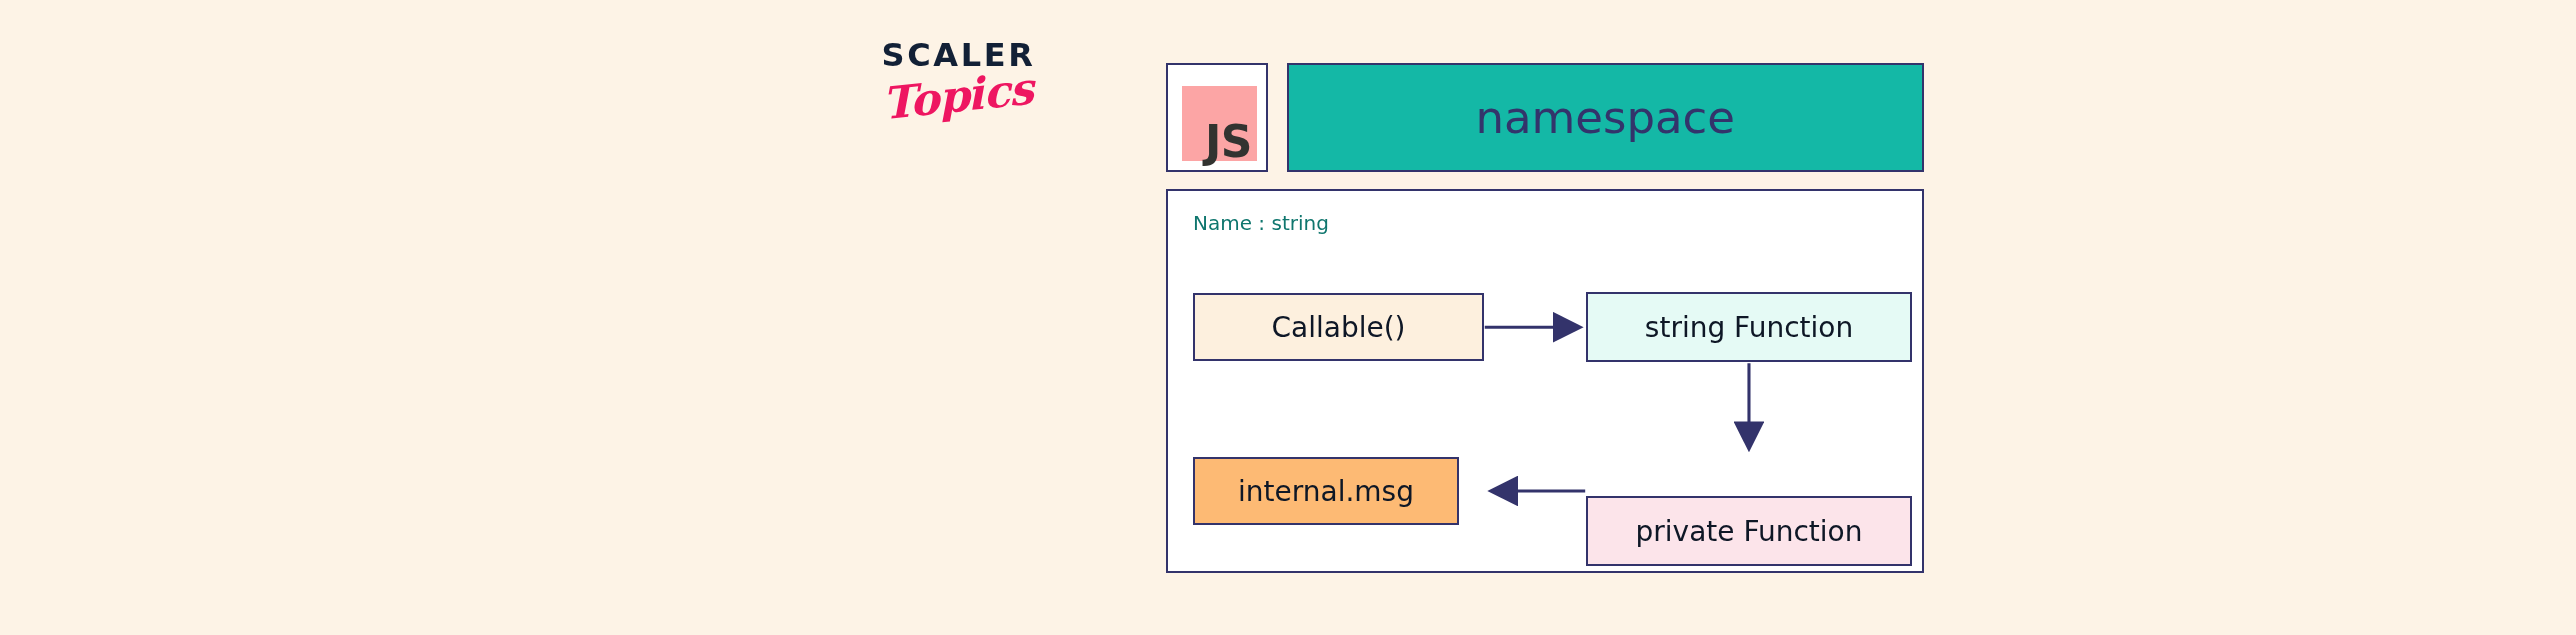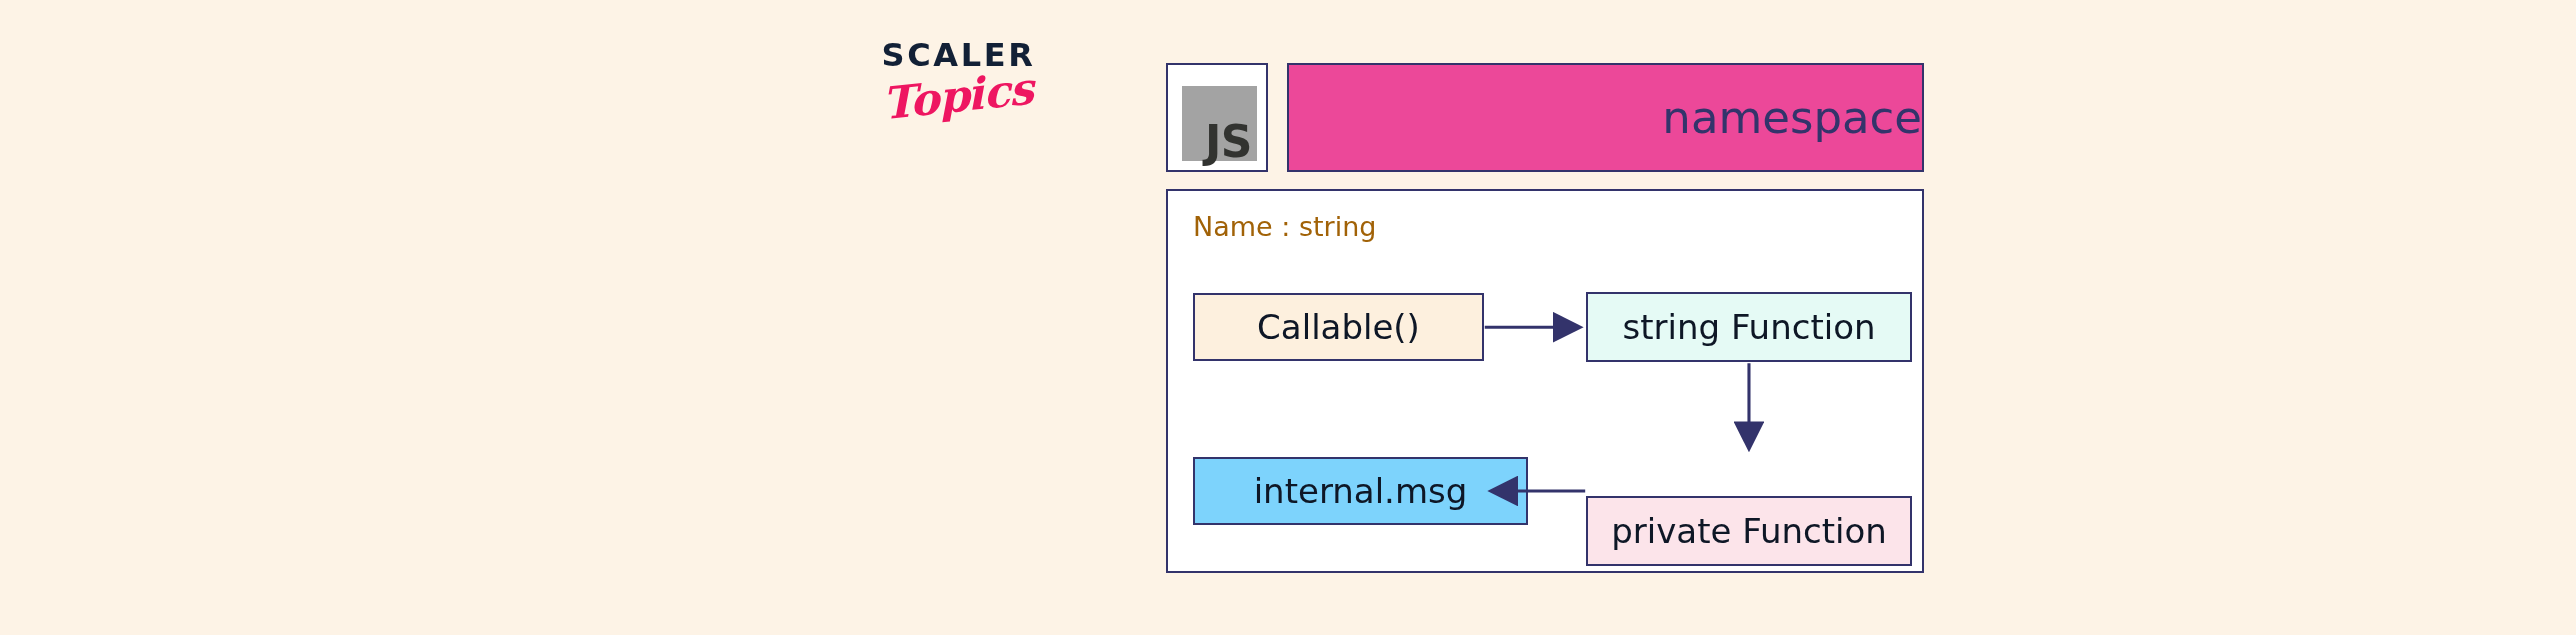--- a/index.html
+++ b/index.html
@@ -74,21 +74,21 @@
     border: 2.6px solid #33336B;
     background: #FFFFFF;
     display: flex;
     align-items: flex-end;
     justify-content: flex-end;
     padding: 0;
   }
   #js-square {
     width: 75px;
     height: 75px;
-    background: #a3a3a3;
+    background: #fca5a5;
     margin: 0 8.8px 8.8px 0;
     position: relative;
     text-decoration: underline;
   }
   #js-square .js-text {
     position: absolute;
     right: 5.2px;
     bottom: -3.1px;
     font-family: "DejaVu Sans", sans-serif;
     font-weight: 700;
@@ -96,24 +96,24 @@
     color: #323330;
     line-height: 1;
     letter-spacing: -0.5px;
   }
   #namespace-title-box {
     flex: 1;
     margin-left: 18.5px;
     height: 109px;
     box-sizing: border-box;
     border: 2.6px solid #33336B;
-    background: #ec4899;
+    background: #14b8a6;
     display: flex;
     align-items: center;
-    justify-content: flex-end;
+    justify-content: center;
   }
   #namespace-title-box .title-text {
     font-family: "DejaVu Sans", sans-serif;
     font-size: 45px;
     color: #33346B;
     line-height: 1;
   }
 
   
   #body-panel {
@@ -124,42 +124,42 @@
     height: 384px;
     box-sizing: border-box;
     border: 2.6px solid #33336B;
     background: #FFFFFF;
   }
   #field-label {
     position: absolute;
     left: 25px;
     top: 21.6px;
     font-family: "DejaVu Sans", sans-serif;
-    font-size: 27px;
-    color: #a16207;
+    font-size: 20px;
+    color: #0f766e;
     line-height: 1;
     white-space: nowrap;
   }
 
   
   .node {
     position: absolute;
     box-sizing: border-box;
     border: 2.1px solid #33336B;
     display: flex;
     align-items: center;
     justify-content: center;
     font-family: "DejaVu Sans", sans-serif;
-    font-size: 34px;
+    font-size: 28px;
     color: #0E1726;
     white-space: nowrap;
   }
   #node-callable   { left: 25px;  top: 102px; width: 291px; height: 68px; background: #FDF0DE; }
   #node-public     { left: 418px; top: 101px; width: 326px; height: 70px; background: #E5FAF5; }
-  #node-internal   { left: 25px;  top: 266px; width: 335px; height: 68px; background: #7dd3fc; }
+  #node-internal   { left: 25px;  top: 266px; width: 266px; height: 68px; background: #fdba74; }
   #node-private    { left: 418px; top: 264px; width: 326px; height: 70px; background: #FCE4EA; margin-top: 41px; }
 
   
   #arrow-layer {
     position: absolute;
     left: 0;
     top: 0;
     width: 753px;
     height: 379px;
     pointer-events: none;

